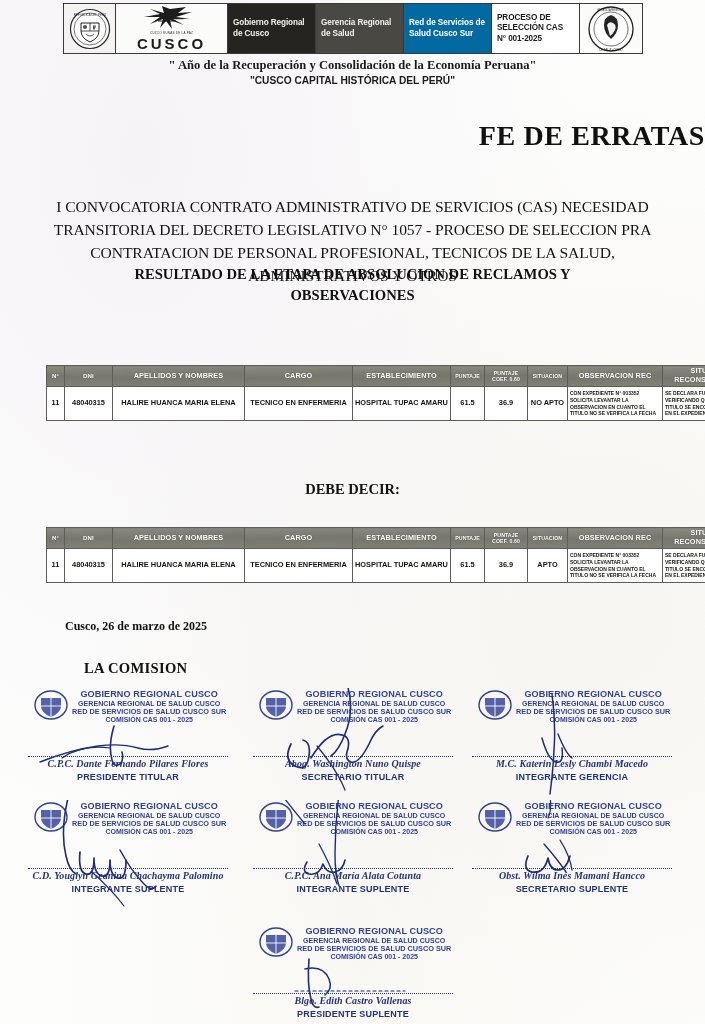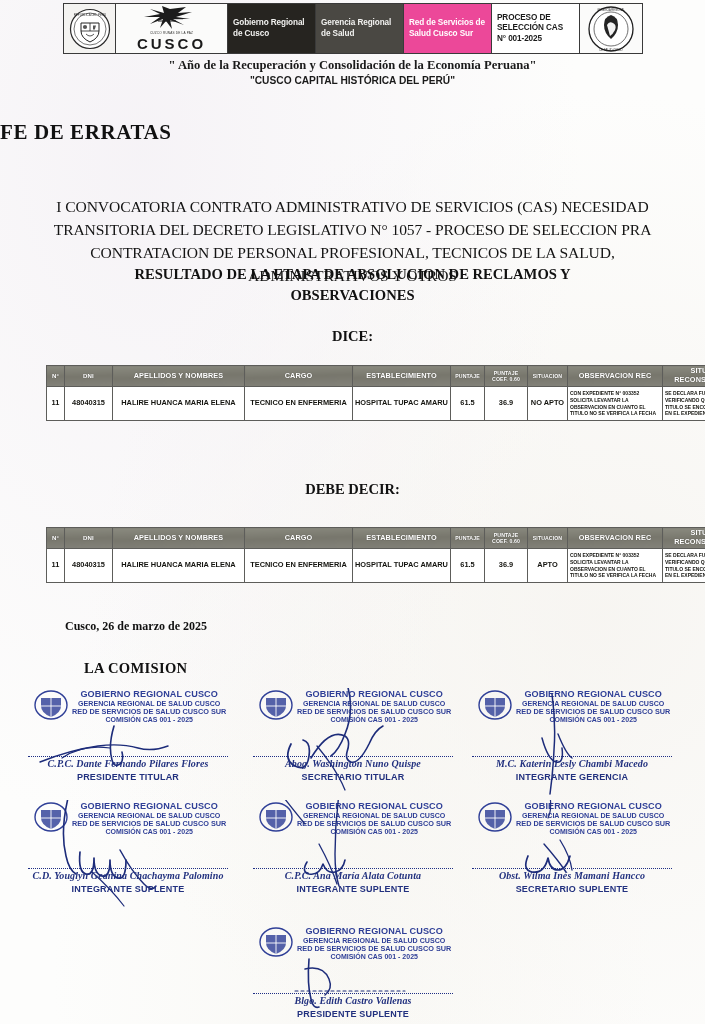--- a/index.html
+++ b/index.html
@@ -46,21 +46,21 @@
     font-weight: bold;
     font-size: 8.2px;
     line-height: 1.28;
     color: #f2f2f0;
     text-align: left;
     justify-content: flex-start;
     letter-spacing: -0.1px;
   }
   .lh-g1 { background: #262420; }
   .lh-g2 { background: #4a4843; }
-  .lh-g3 { background: #ec4899; color:#ffffff; }
+  .lh-g3 { background: #0369a1; color:#ffffff; }
   .lh-g4 { background: #ffffff; color: #1b1b1b; }
   .lh-logo { width: 62px; flex: 0 0 62px; background: #fbfbfa; }
 
   .seal-svg, .logo-svg { display: block; }
 
   .cusco-word {
     font-family: "Liberation Sans", sans-serif;
     font-weight: bold;
     font-size: 15px;
     letter-spacing: 3px;
@@ -90,23 +90,23 @@
     text-align: center;
     font-family: "Liberation Sans", sans-serif;
     font-weight: bold;
     font-size: 10.2px;
     color: #1a1a1a;
   }
 
   
   .doc-title {
     position: absolute; left: 0; top: 120px; width: 705px;
-    text-align: left;
-    font-weight: bold;
-    font-size: 21px;
+    text-align: right;
+    font-weight: bold;
+    font-size: 28px;
     letter-spacing: 0.6px;
     color: #111;
   }
   .subtitle {
     position: absolute; left: 52px; top: 161px; width: 601px;
     text-align: center;
     font-size: 15.6px;
     line-height: 1.48;
     color: #141414;
     letter-spacing: -0.1px;
@@ -348,21 +348,20 @@
     </div>
   </div>
 
   <div class="slogan1">" Año de la Recuperación y Consolidación de la Economía Peruana"</div>
   <div class="slogan2">"CUSCO CAPITAL HISTÓRICA DEL PERÚ"</div>
 
   <div class="doc-title">FE DE ERRATAS</div>
   <div class="subtitle">I CONVOCATORIA CONTRATO ADMINISTRATIVO DE SERVICIOS (CAS) NECESIDAD TRANSITORIA DEL DECRETO LEGISLATIVO N° 1057 - PROCESO DE SELECCION PRA CONTRATACION DE PERSONAL PROFESIONAL, TECNICOS DE LA SALUD, ADMINISTRATIVOS Y OTROS</div>
   <div class="result-title">RESULTADO DE LA ETAPA DE ABSOLUCION DE RECLAMOS Y OBSERVACIONES</div>
 
-  <div class="lbl-dice">DICE:</div>
 
   <div class="tbl-wrap" id="tbl-dice">
     <table class="cas">
       <colgroup>
         <col class="c-n">
           <col class="c-dni">
           <col class="c-nom">
           <col class="c-car">
           <col class="c-est">
         <col class="c-pun">

